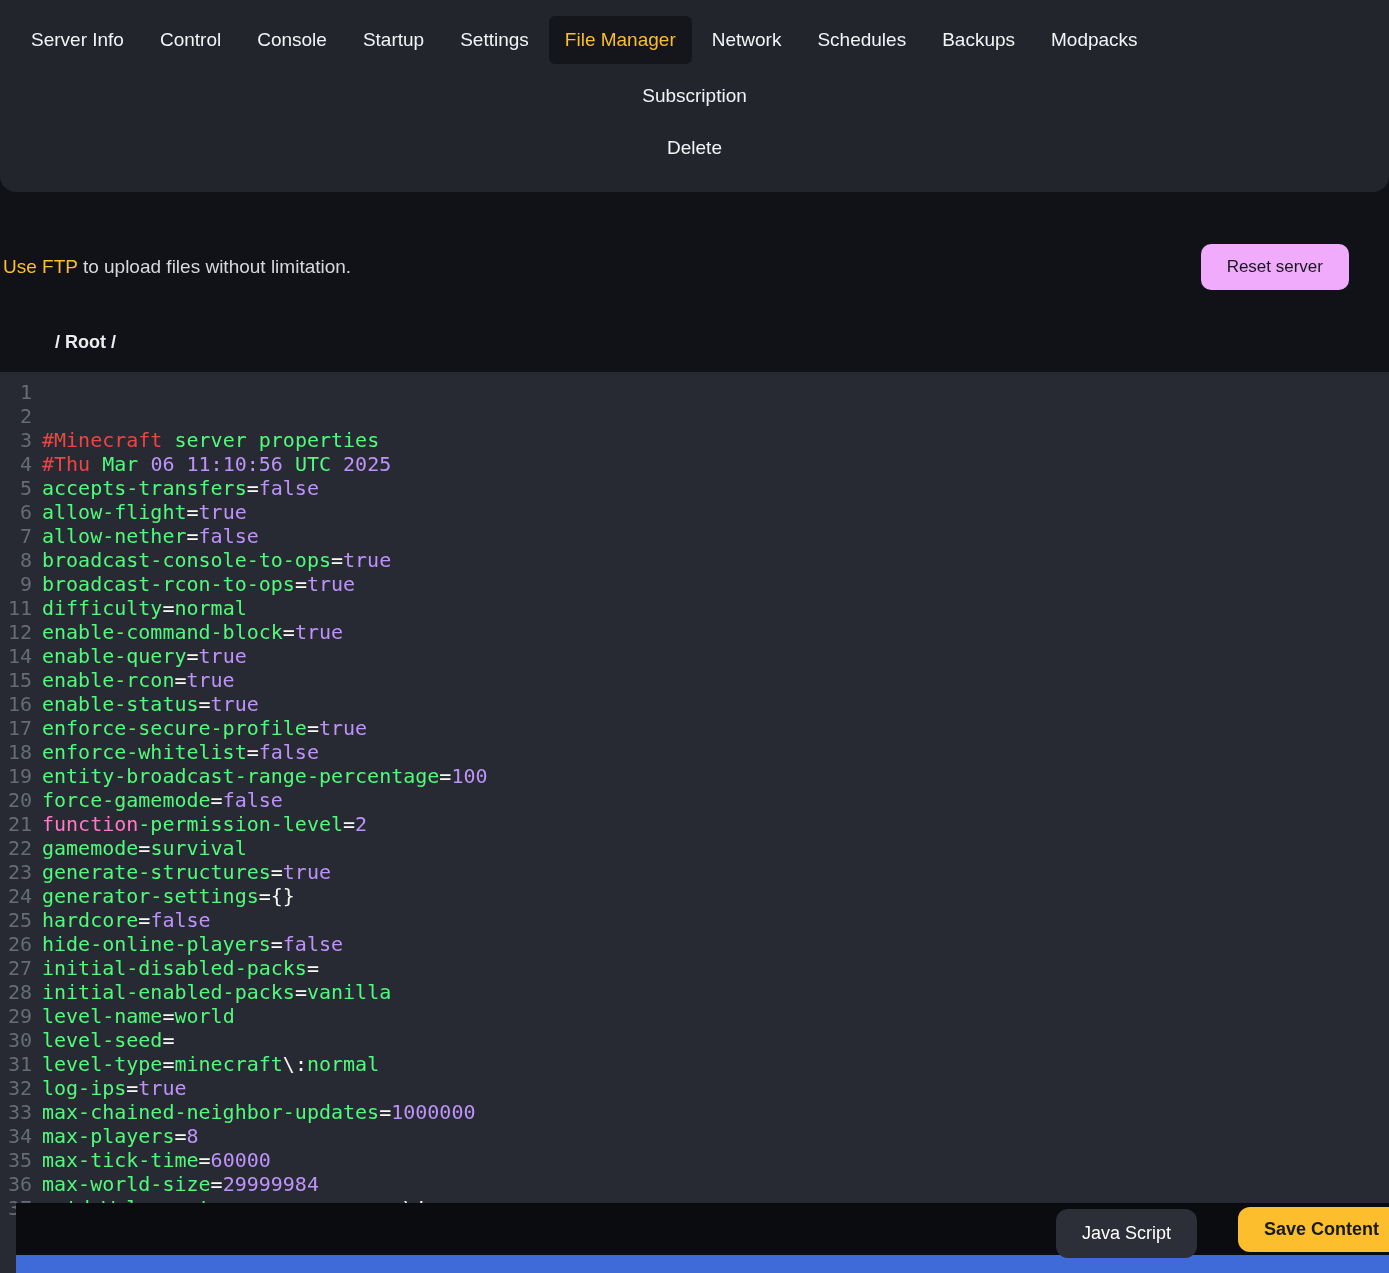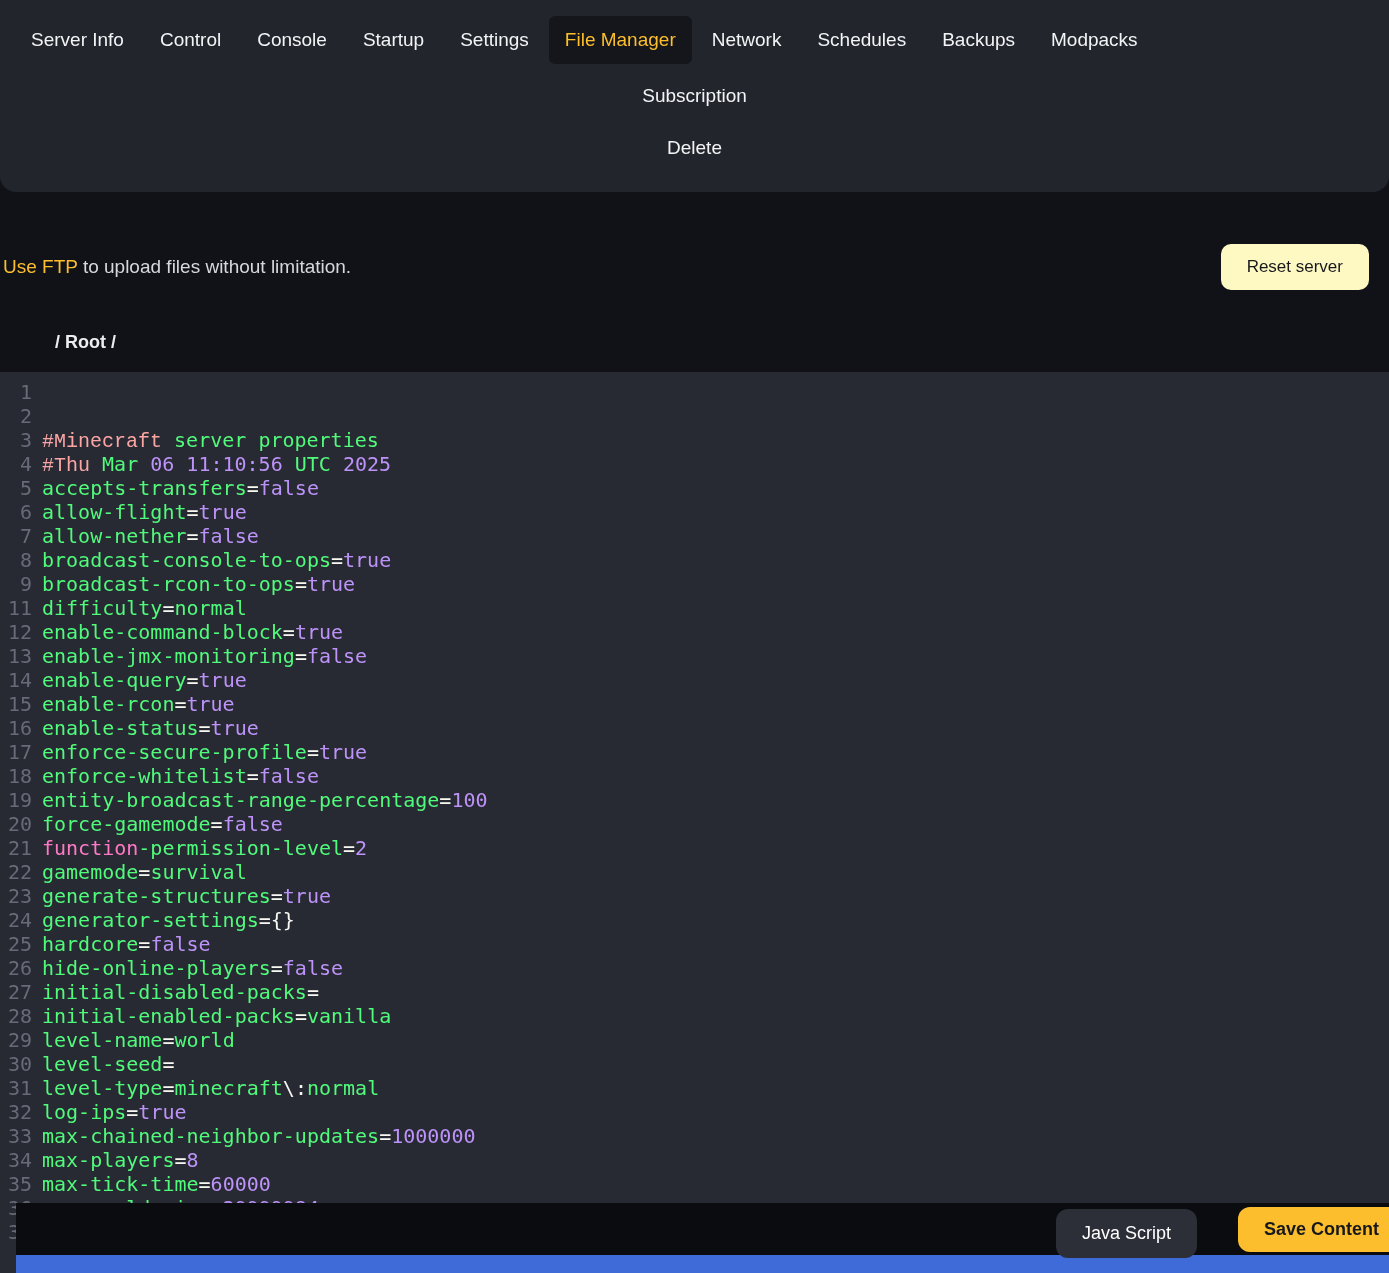--- a/index.html
+++ b/index.html
@@ -27,29 +27,29 @@
     border-radius:9px;
     cursor:pointer;
     white-space:nowrap;
   }
   .tab.active { background:#15161b; color:#fcbe2d;border-radius:6px; }
 
   
   .toolbar {
     margin-top:52px;
     padding-left:3px;
-    padding-right:20px;
+    padding-right:40px;
     display:flex;
     align-items:center;
     justify-content:space-between;
   }
   .ftp-notice { font-size:19px; color:#d7d8dc; }
   .ftp-link { color:#fcbe2d; cursor:pointer; }
   .reset-btn {
-    background:#fef9c3;
+    background:#f0abfc;
     color:#17181c;
     font-family:inherit;
     font-size:17px;
     font-weight:500;
     padding:13px 26px;
     border:none;
     border-radius:10px;
     cursor:pointer;
   }
 
@@ -80,21 +80,21 @@
     line-height:24px;
     white-space:pre;
   }
   .ln {
     flex:0 0 32px;
     text-align:right;
     color:#676b77;
     margin-right:10px;
     user-select:none;
   }
-  .tk-prop  { color:#fca5a5;font-family:Liberation Mono, monospace; }
+  .tk-prop  { color:#ef4444; }
   .tk-var   { color:#50fa7b; }
   .tk-atom  { color:#bd93f9; }
   .tk-kw    { color:#ff79c6; }
   .tk-plain { color:#f8f8f2; }
 
   
   .footer { position:absolute; left:16px; bottom:0; width:100%; }
   .footer-main {
     height:52px;
     background:#0b0c10;
@@ -166,21 +166,20 @@
     <div class="code-line"><span class="ln">2</span><span></span></div>
     <div class="code-line"><span class="ln">3</span><span><span class="tk-prop">#Minecraft</span><span class="tk-plain"> </span><span class="tk-var">server</span><span class="tk-plain"> </span><span class="tk-var">properties</span></span></div>
     <div class="code-line"><span class="ln">4</span><span><span class="tk-prop">#Thu</span><span class="tk-plain"> </span><span class="tk-var">Mar</span><span class="tk-plain"> </span><span class="tk-atom">06 11:10:56</span><span class="tk-plain"> </span><span class="tk-var">UTC</span><span class="tk-plain"> </span><span class="tk-atom">2025</span></span></div>
     <div class="code-line"><span class="ln">5</span><span><span class="tk-var">accepts-transfers</span><span class="tk-plain">=</span><span class="tk-atom">false</span></span></div>
     <div class="code-line"><span class="ln">6</span><span><span class="tk-var">allow-flight</span><span class="tk-plain">=</span><span class="tk-atom">true</span></span></div>
     <div class="code-line"><span class="ln">7</span><span><span class="tk-var">allow-nether</span><span class="tk-plain">=</span><span class="tk-atom">false</span></span></div>
     <div class="code-line"><span class="ln">8</span><span><span class="tk-var">broadcast-console-to-ops</span><span class="tk-plain">=</span><span class="tk-atom">true</span></span></div>
     <div class="code-line"><span class="ln">9</span><span><span class="tk-var">broadcast-rcon-to-ops</span><span class="tk-plain">=</span><span class="tk-atom">true</span></span></div>
     <div class="code-line"><span class="ln">11</span><span><span class="tk-var">difficulty</span><span class="tk-plain">=</span><span class="tk-var">normal</span></span></div>
     <div class="code-line"><span class="ln">12</span><span><span class="tk-var">enable-command-block</span><span class="tk-plain">=</span><span class="tk-atom">true</span></span></div>
-    <div class="code-line"><span class="ln">13</span><span><span class="tk-var">enable-jmx-monitoring</span><span class="tk-plain">=</span><span class="tk-atom">false</span></span></div>
     <div class="code-line"><span class="ln">14</span><span><span class="tk-var">enable-query</span><span class="tk-plain">=</span><span class="tk-atom">true</span></span></div>
     <div class="code-line"><span class="ln">15</span><span><span class="tk-var">enable-rcon</span><span class="tk-plain">=</span><span class="tk-atom">true</span></span></div>
     <div class="code-line"><span class="ln">16</span><span><span class="tk-var">enable-status</span><span class="tk-plain">=</span><span class="tk-atom">true</span></span></div>
     <div class="code-line"><span class="ln">17</span><span><span class="tk-var">enforce-secure-profile</span><span class="tk-plain">=</span><span class="tk-atom">true</span></span></div>
     <div class="code-line"><span class="ln">18</span><span><span class="tk-var">enforce-whitelist</span><span class="tk-plain">=</span><span class="tk-atom">false</span></span></div>
     <div class="code-line"><span class="ln">19</span><span><span class="tk-var">entity-broadcast-range-percentage</span><span class="tk-plain">=</span><span class="tk-atom">100</span></span></div>
     <div class="code-line"><span class="ln">20</span><span><span class="tk-var">force-gamemode</span><span class="tk-plain">=</span><span class="tk-atom">false</span></span></div>
     <div class="code-line"><span class="ln">21</span><span><span class="tk-kw">function</span><span class="tk-var">-permission-level</span><span class="tk-plain">=</span><span class="tk-atom">2</span></span></div>
     <div class="code-line"><span class="ln">22</span><span><span class="tk-var">gamemode</span><span class="tk-plain">=</span><span class="tk-var">survival</span></span></div>
     <div class="code-line"><span class="ln">23</span><span><span class="tk-var">generate-structures</span><span class="tk-plain">=</span><span class="tk-atom">true</span></span></div>

